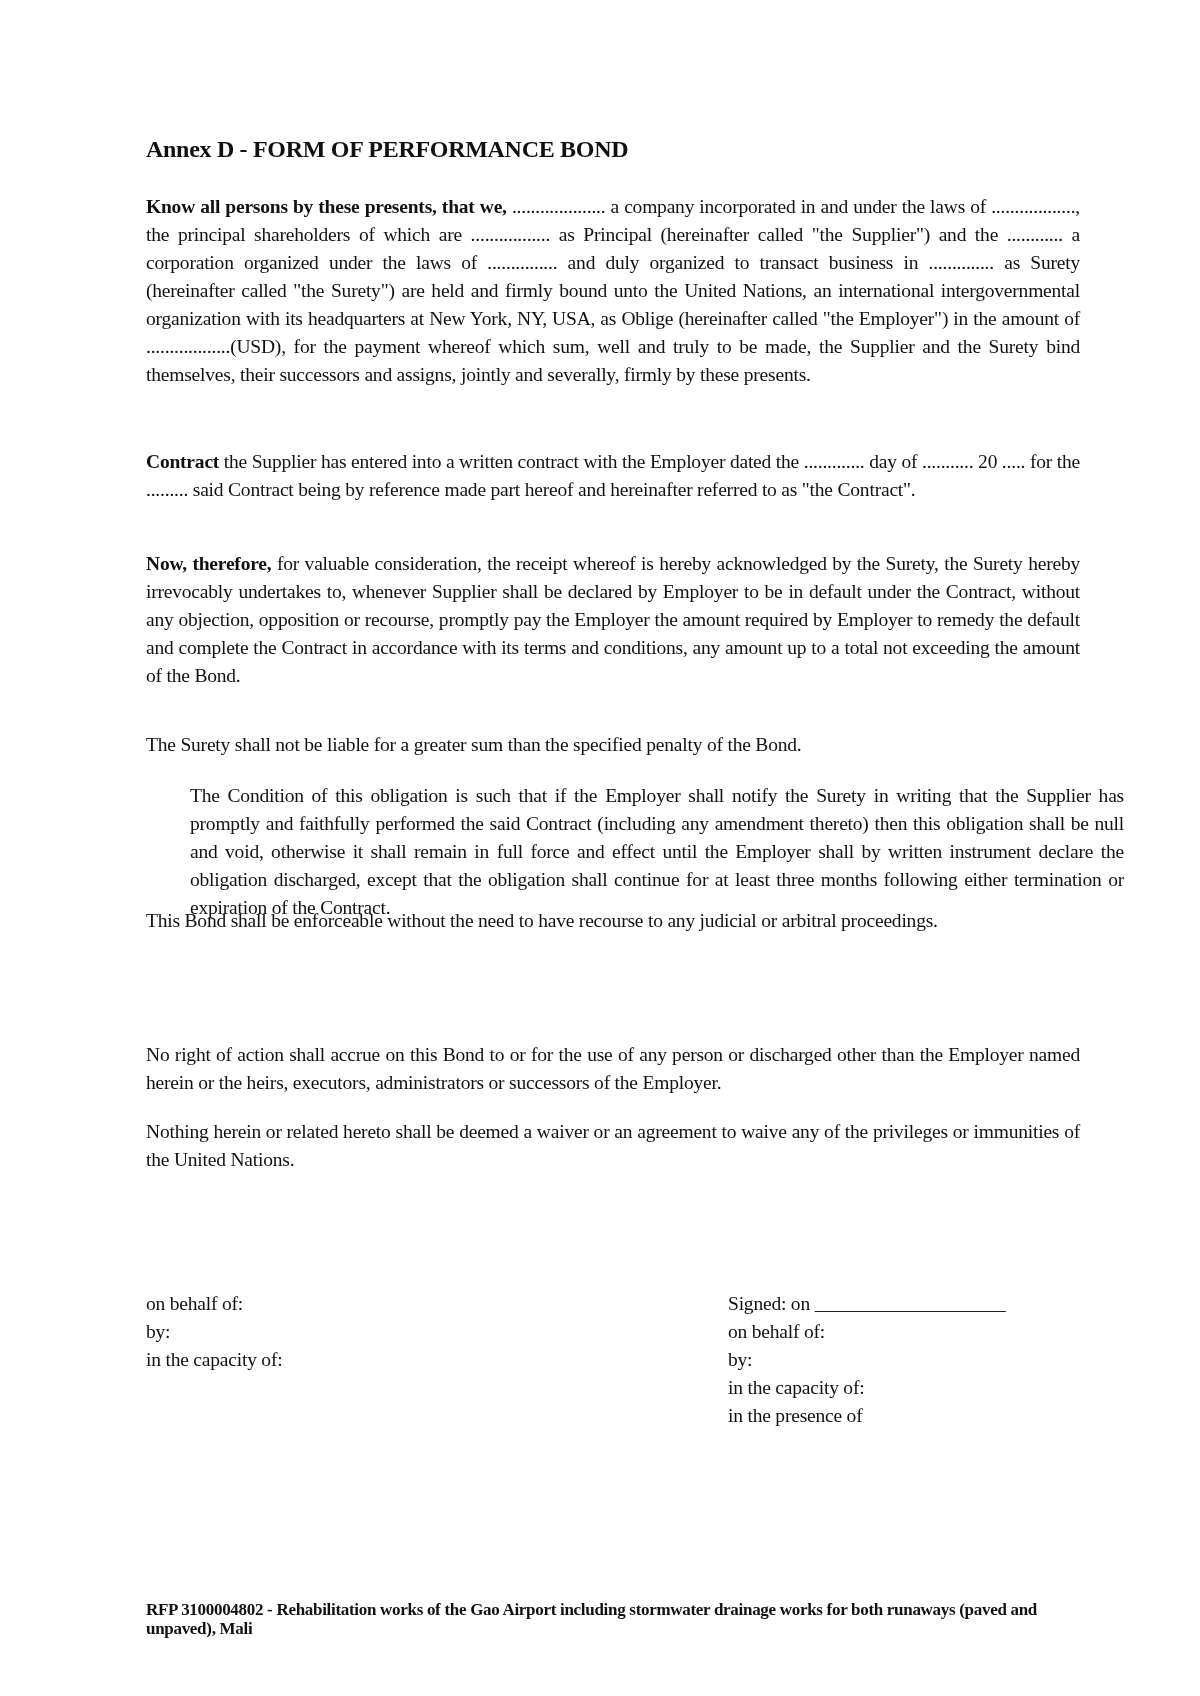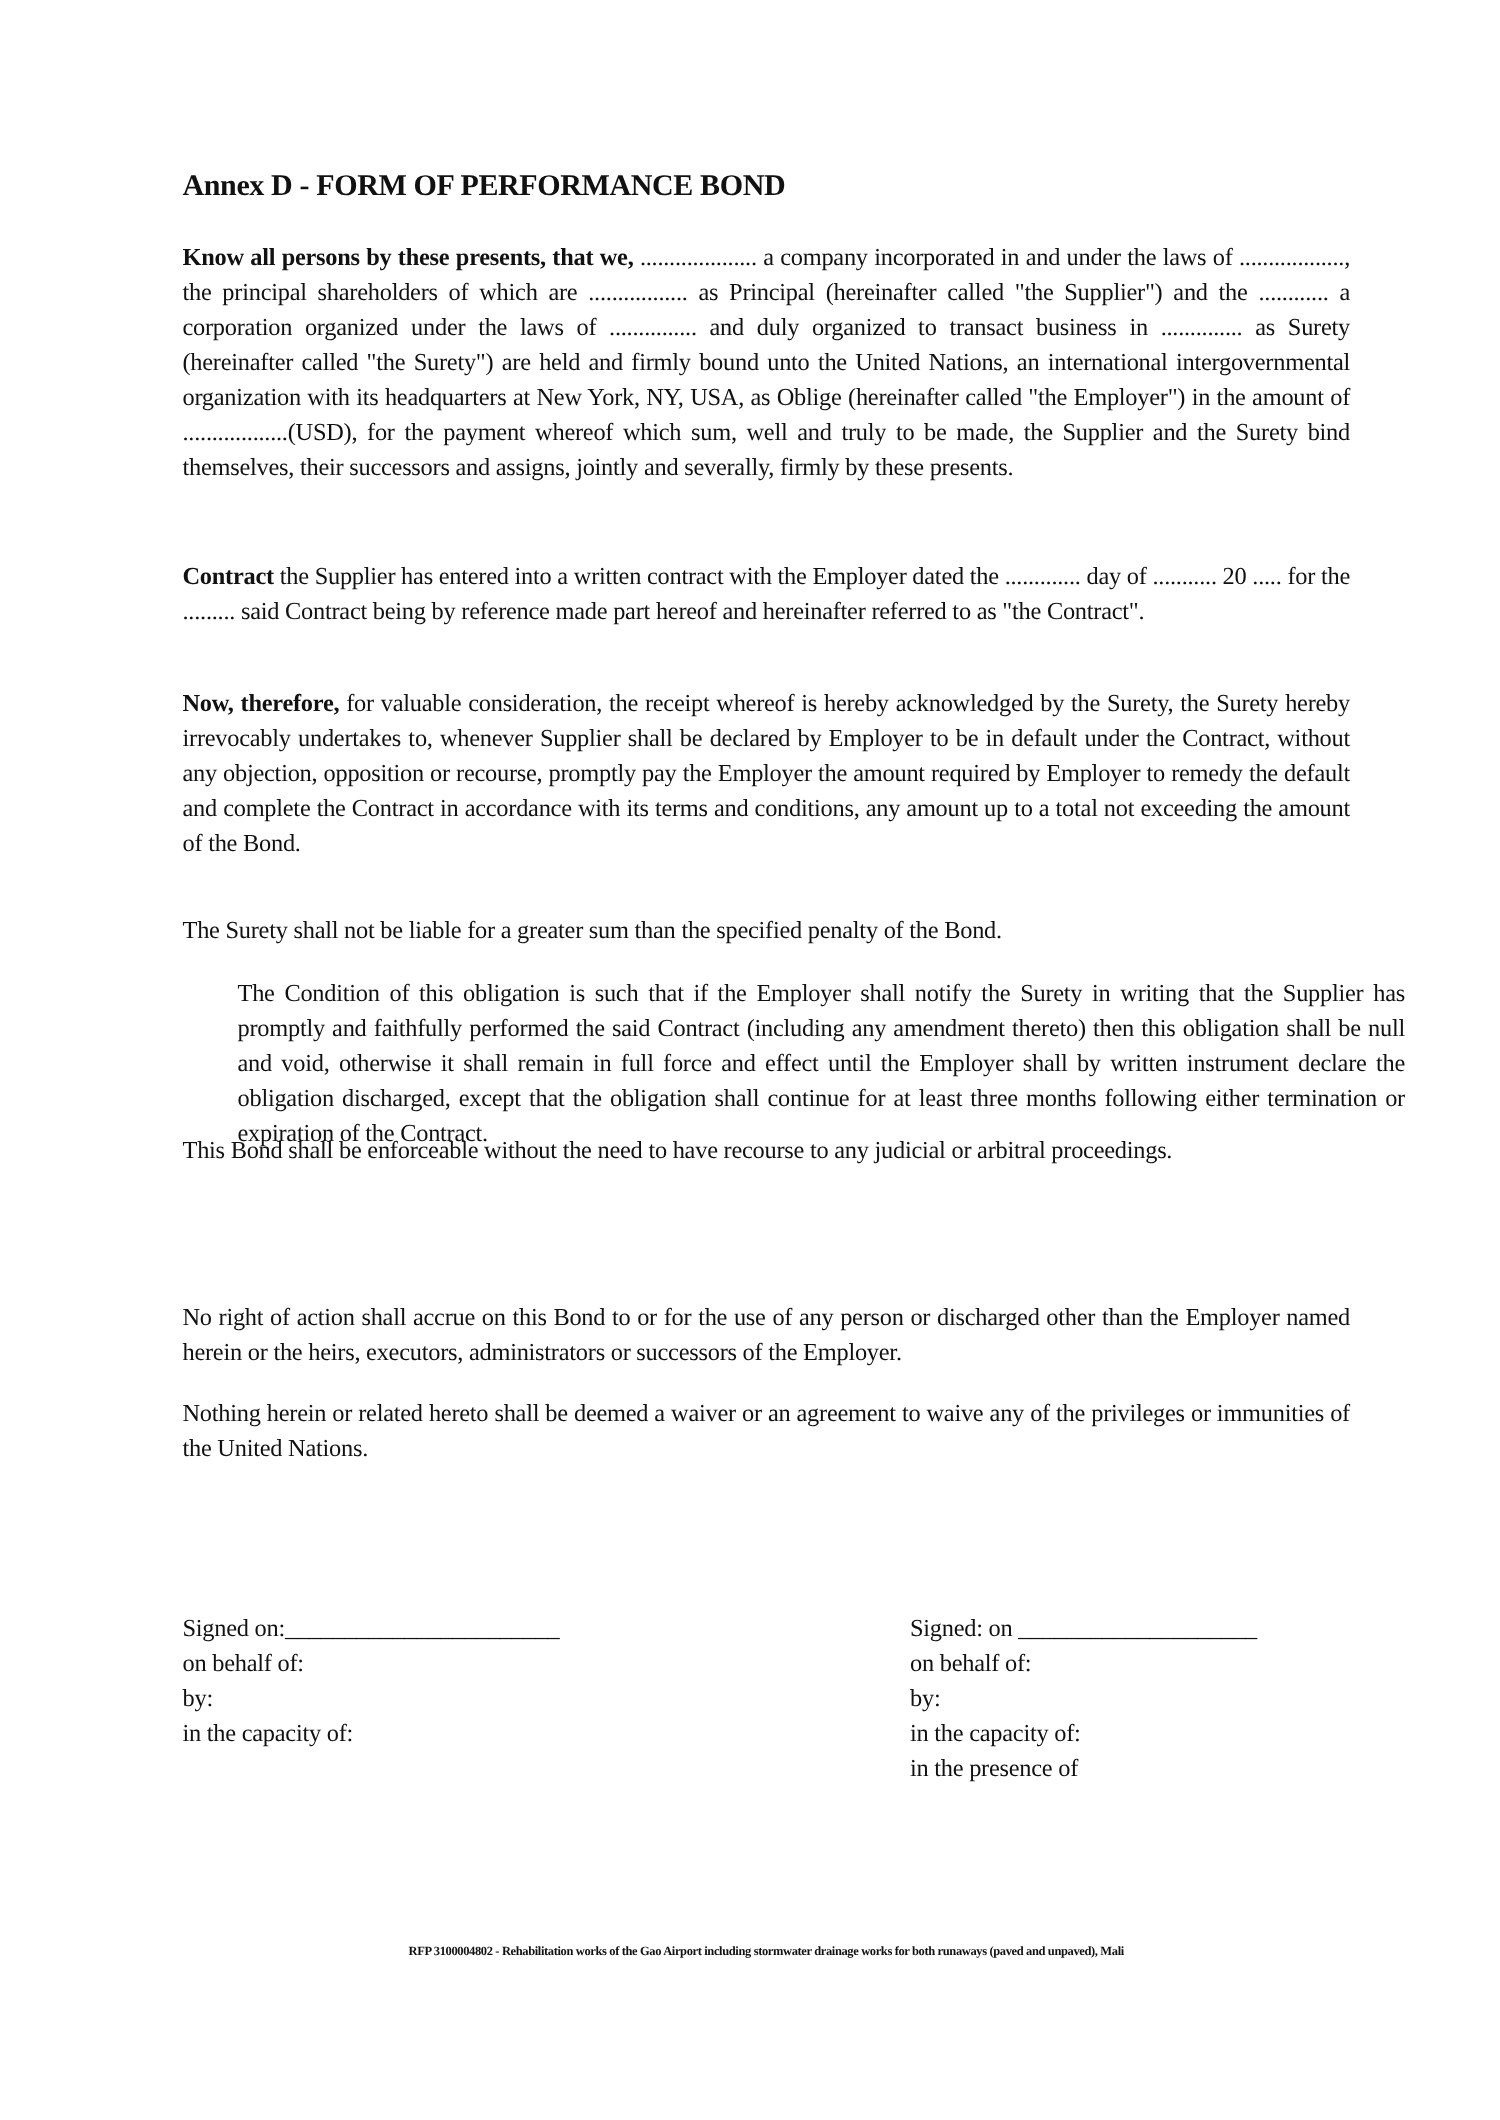--- a/index.html
+++ b/index.html
@@ -20,22 +20,22 @@
     }
     .para b { font-weight: bold; }
     .sig {
       position: absolute; top: 1290px; font-size: 19.5px; line-height: 28px;
       letter-spacing: -0.2px;
     }
     .sig.left { left: 0; }
     .sig.right { left: 582px; }
     .sig div { white-space: nowrap; }
     .footer {
-      position: absolute; left: 0; top: 1552px; width: 934px;
-      font-size: 10px; line-height: 19px; font-weight: bold; letter-spacing: -0.3px; text-align: center;
+      position: absolute; left: 0; top: 1600px; width: 934px;
+      font-size: 17px; line-height: 19px; font-weight: bold; letter-spacing: -0.3px;
     }
   </style>
 </head>
 <body>
 
 <div class="page">
   <div class="title">Annex D - FORM OF PERFORMANCE BOND</div>
 
   <div class="para" style="top:193px;">
     <b>Know all persons by these presents, that we,</b><span> .................... a company incorporated in and under the laws of .................., the principal shareholders of which are ................. as Principal (hereinafter called "the Supplier") and the ............ a corporation organized under the laws of ............... and duly organized to transact business in .............. as Surety (hereinafter called "the Surety") are held and firmly bound unto the United Nations, an international intergovernmental organization with its headquarters at New York, NY, USA, as Oblige (hereinafter called "the Employer") in the amount of ..................(USD), for the payment whereof which sum, well and truly to be made, the Supplier and the Surety bind themselves, their successors and assigns, jointly and severally, firmly by these presents.</span>
@@ -63,21 +63,20 @@
 
   <div class="para" style="top:1041px;">
     <span>No right of action shall accrue on this Bond to or for the use of any person or discharged other than the Employer named herein or the heirs, executors, administrators or successors of the Employer.</span>
   </div>
 
   <div class="para" style="top:1118px;">
     <span>Nothing herein or related hereto shall be deemed a waiver or an agreement to waive any of the privileges or immunities of the United Nations.</span>
   </div>
 
   <div class="sig left">
-    <div>Signed on:_______________________</div>
     <div>on behalf of:</div>
     <div>by:</div>
     <div>in the capacity of:</div>
   </div>
 
   <div class="sig right">
     <div>Signed: on ____________________</div>
     <div>on behalf of:</div>
     <div>by:</div>
     <div>in the capacity of:</div>

